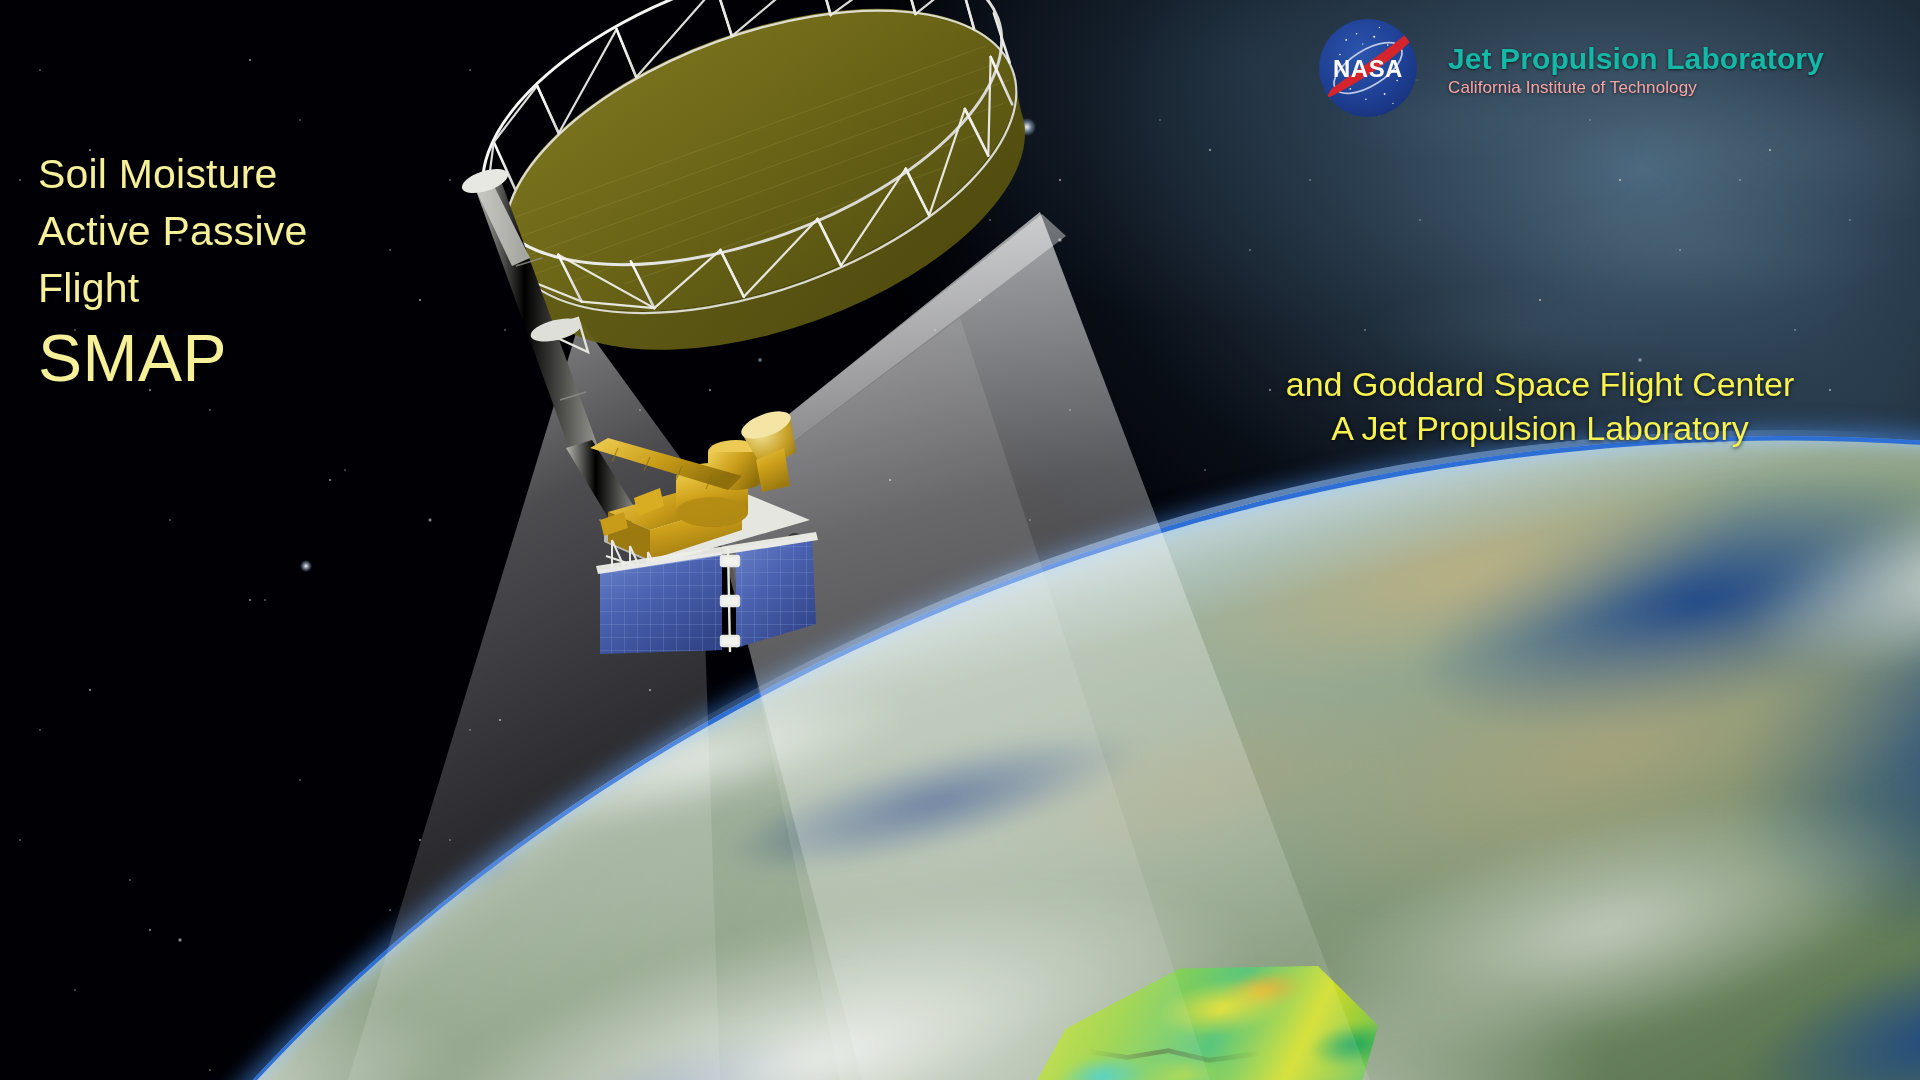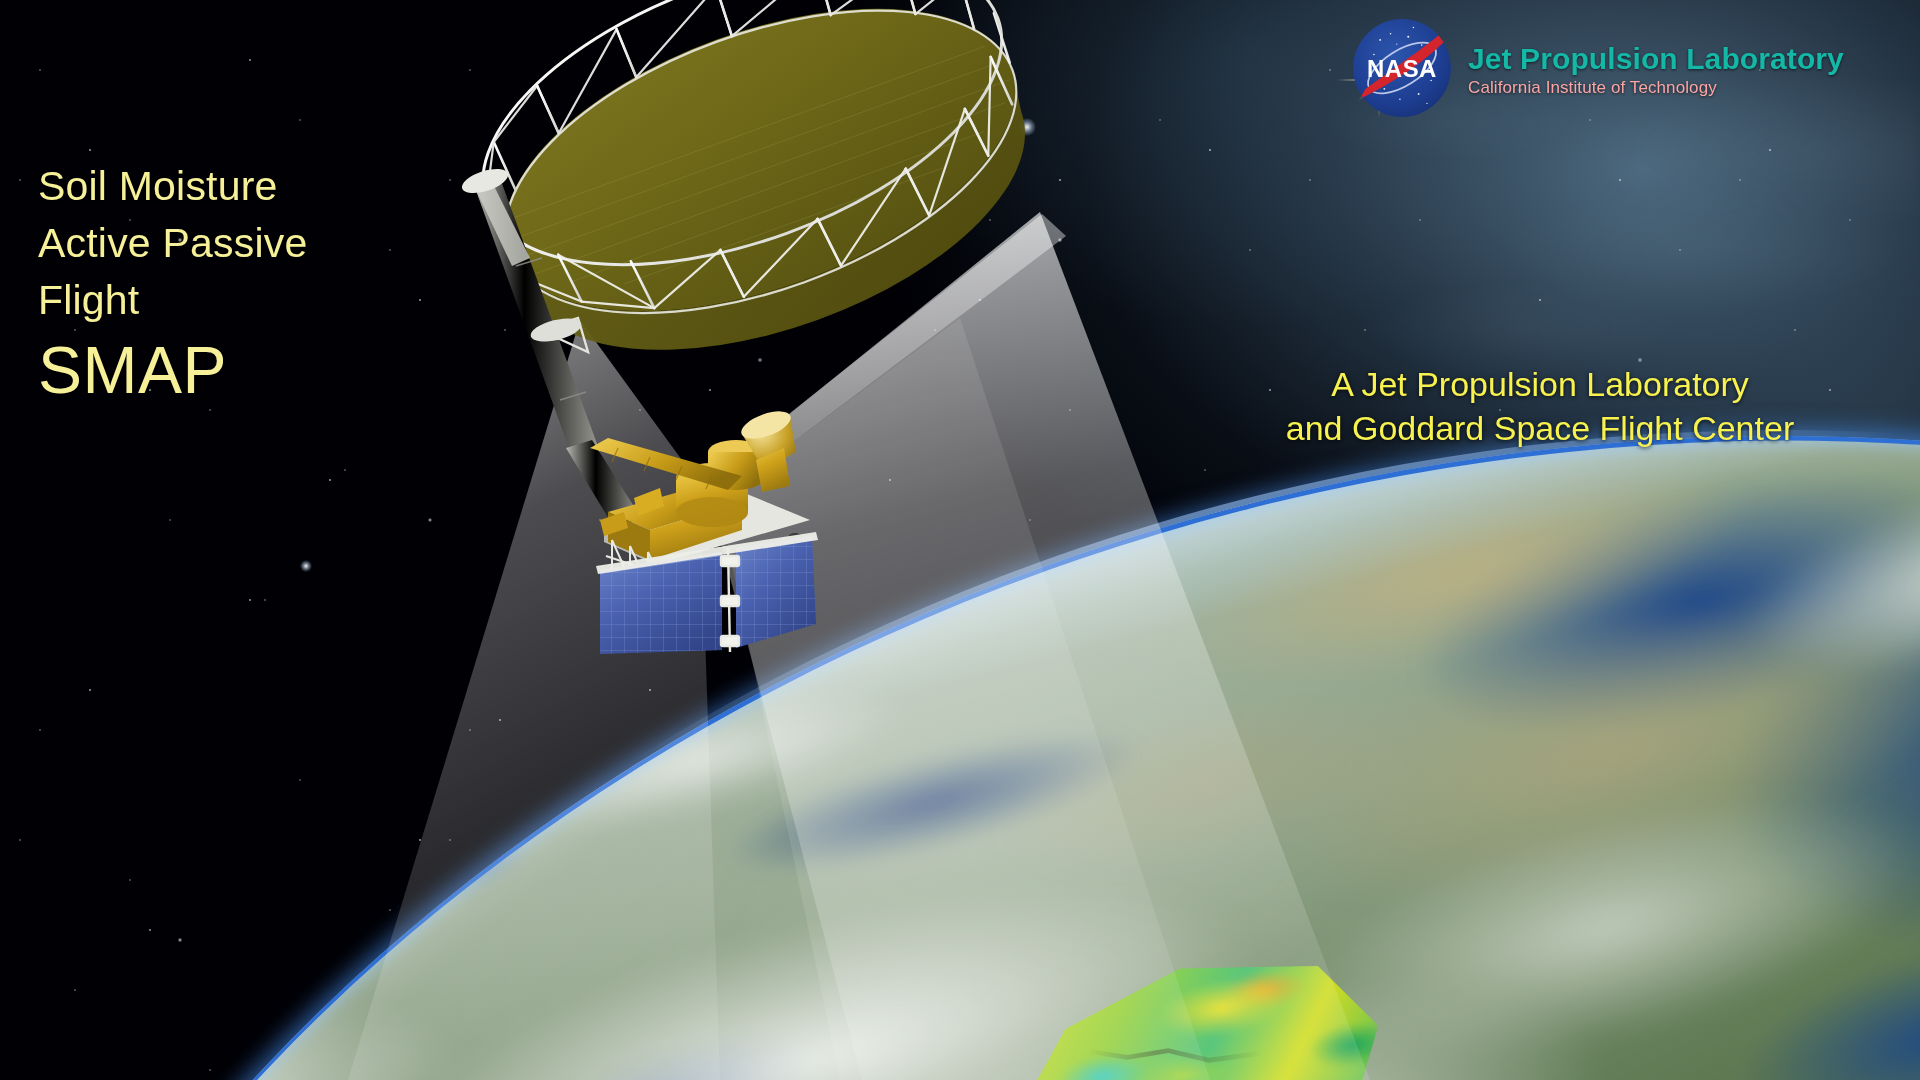--- a/index.html
+++ b/index.html
@@ -192,40 +192,40 @@
   .beam {
     position:absolute; left:0; top:0; width:1920px; height:1080px;
     pointer-events:none;
   }
 
   
   .craft { position:absolute; left:0; top:0; width:1920px; height:1080px; pointer-events:none; }
 
   
   .title-block {
-    position:absolute; left:38px; top:166px;
+    position:absolute; left:38px; top:154px;
     color:#f6f098;
     line-height:1.0;
     text-shadow:0 1px 3px rgba(0,0,0,.85);
   }
   .title-line { font-size:41px; letter-spacing:.2px; margin-bottom:16px; white-space:nowrap; }
   .acronym { font-size:66px; letter-spacing:.5px; margin-top:16px; }
 
   .partner-block {
     position:absolute; left:1225px; top:362px; width:630px;
     text-align:center; color:#f8f24f;
     font-size:34px; line-height:1.30;
     text-shadow:0 1px 4px rgba(0,0,0,.8);
   }
   .partner-line { white-space:nowrap; }
 
   
   .logo-lockup {
-    position:absolute; left:1350px; top:16px;
-    display:flex; align-items:center; gap:14px;
+    position:absolute; left:1316px; top:16px;
+    display:flex; align-items:center; gap:28px;
   }
   .meatball { width:104px; height:104px; flex:0 0 auto; }
   .jpl-text { padding-top:4px; }
   .jpl-title {
     font-size:30px; font-weight:bold; color:#14b8a6;
     letter-spacing:.1px; line-height:1.08; white-space:nowrap;
     text-shadow:0 1px 3px rgba(0,0,0,.65);
   }
   .jpl-sub {
     font-size:17px; color:#fca5a5; letter-spacing:.1px;
@@ -496,22 +496,22 @@
   </svg>
 
   <div class="title-block">
     <div class="title-line">Soil Moisture</div>
     <div class="title-line">Active Passive</div>
     <div class="title-line">Flight</div>
     <div class="acronym">SMAP</div>
   </div>
 
   <div class="partner-block">
+    <div class="partner-line">and Goddard Space Flight Center</div>
     <div class="partner-line">A Jet Propulsion Laboratory</div>
-    <div class="partner-line">and Goddard Space Flight Center</div>
   </div>
 
   <div class="logo-lockup">
     <svg class="meatball" viewBox="0 0 200 200">
       <defs>
         <radialGradient id="ballGrad" cx="0.42" cy="0.36" r="0.78">
           <stop offset="0%" stop-color="#2c55ad"></stop>
           <stop offset="60%" stop-color="#1e3f93"></stop>
           <stop offset="100%" stop-color="#152e73"></stop>
         </radialGradient>

